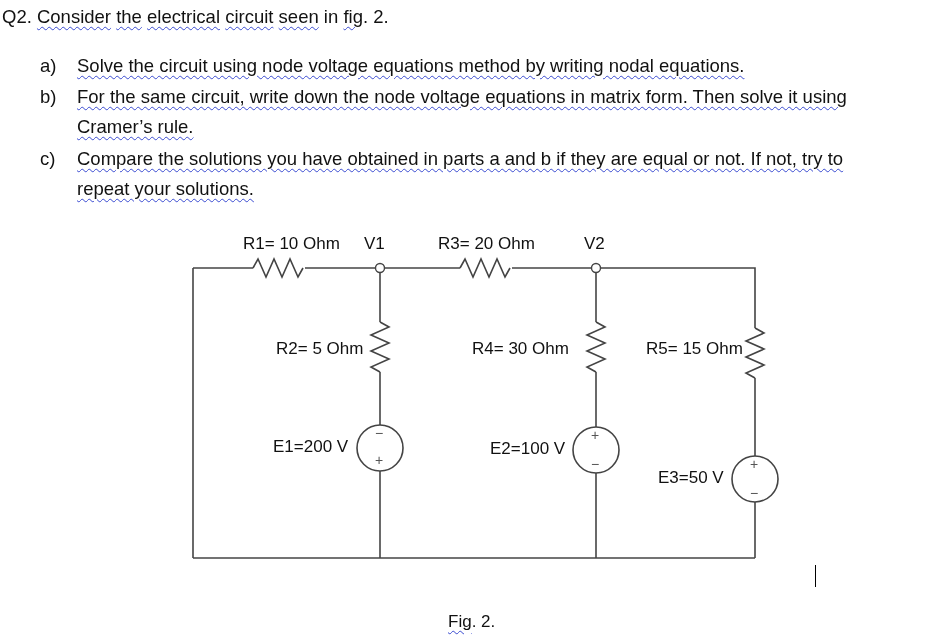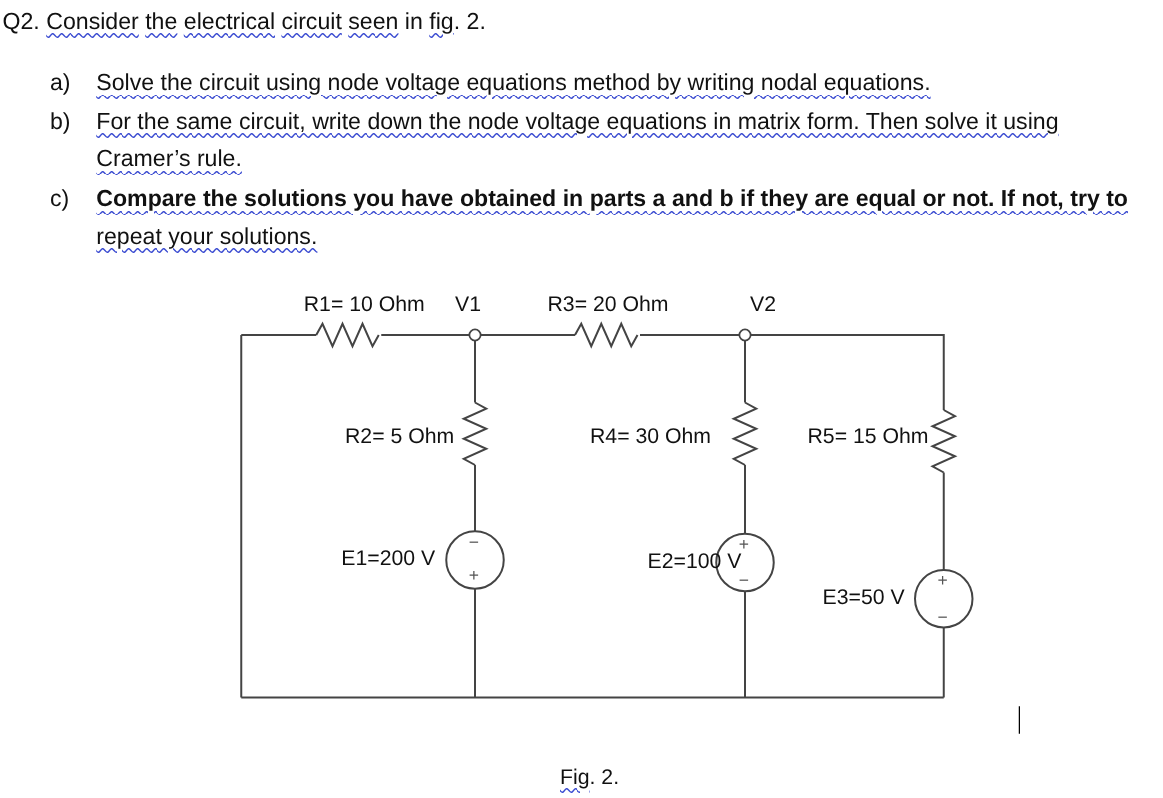--- a/index.html
+++ b/index.html
@@ -24,21 +24,21 @@
 </div>
 
 <div class="line" style="left:40px; top:55px;">a)</div>
 <div class="line sq" style="left:77px; top:55px;">Solve the circuit using node voltage equations method by writing nodal equations.</div>
 
 <div class="line" style="left:40px; top:86px;">b)</div>
 <div class="line sq" style="left:77px; top:86px;">For the same circuit, write down the node voltage equations in matrix form. Then solve it using</div>
 <div class="line sq" style="left:77px; top:116px;">Cramer’s rule.</div>
 
 <div class="line" style="left:40px; top:148px;">c)</div>
-<div class="line sq" style="left:77px; top:148px;font-weight:bold;">Compare the solutions you have obtained in parts a and b if they are equal or not. If not, try to</div>
+<div class="line sq" style="left:77px; top:148px;">Compare the solutions you have obtained in parts a and b if they are equal or not. If not, try to</div>
 <div class="line sq" style="left:77px; top:178px;">repeat your solutions.</div>
 
 <svg width="930" height="638" viewBox="0 0 930 638">
   <g fill="none" stroke="#444" stroke-width="1.6">
 
     <path d="M193 268 H253"></path>
     <path d="M253 268 l5 -9 l8 18 l8 -18 l8 18 l8 -18 l8 18 l5 -9"></path>
     <path d="M305 268 H376"></path>
     <path d="M384 268 H460"></path>
     <path d="M460 268 l5 -9 l8 18 l8 -18 l8 18 l8 -18 l8 18 l5 -9"></path>
@@ -67,28 +67,28 @@
     <path d="M755 502 V558"></path>
   </g>
 
   <circle cx="380" cy="268" r="4.5" fill="#fff" stroke="#444" stroke-width="1.4"></circle>
   <circle cx="596" cy="268" r="4.5" fill="#fff" stroke="#444" stroke-width="1.4"></circle>
 </svg>
 
 <div class="lbl" style="left:243px; top:234px;">R1= 10 Ohm</div>
 <div class="lbl" style="left:364px; top:234px;">V1</div>
 <div class="lbl" style="left:438px; top:234px;text-align:right;">R3= 20 Ohm</div>
-<div class="lbl" style="left:584px; top:234px;margin-left:16px;">V2</div>
+<div class="lbl" style="left:584px; top:234px;">V2</div>
 
 <div class="lbl" style="left:276px; top:339px;">R2= 5 Ohm</div>
 <div class="lbl" style="left:472px; top:339px;">R4= 30 Ohm</div>
 <div class="lbl" style="left:646px; top:339px;">R5= 15 Ohm</div>
 
 <div class="lbl" style="left:273px; top:437px;">E1=200 V</div>
-<div class="lbl" style="left:490px; top:439px;margin-left:28px;">E2=100 V</div>
+<div class="lbl" style="left:490px; top:439px;">E2=100 V</div>
 <div class="lbl" style="left:658px; top:468px;">E3=50 V</div>
 
 <div class="lbl" style="left:375px; top:425px; font-size:14px; color:#555;">−</div>
 <div class="lbl" style="left:375px; top:452px; font-size:14px; color:#555;">+</div>
 <div class="lbl" style="left:591px; top:427px; font-size:14px; color:#555;">+</div>
 <div class="lbl" style="left:591px; top:456px; font-size:14px; color:#555;">−</div>
 <div class="lbl" style="left:750px; top:456px; font-size:14px; color:#555;">+</div>
 <div class="lbl" style="left:750px; top:485px; font-size:14px; color:#555;">−</div>
 
 <div class="lbl" style="left:448px; top:612px; font-size:17px;">

